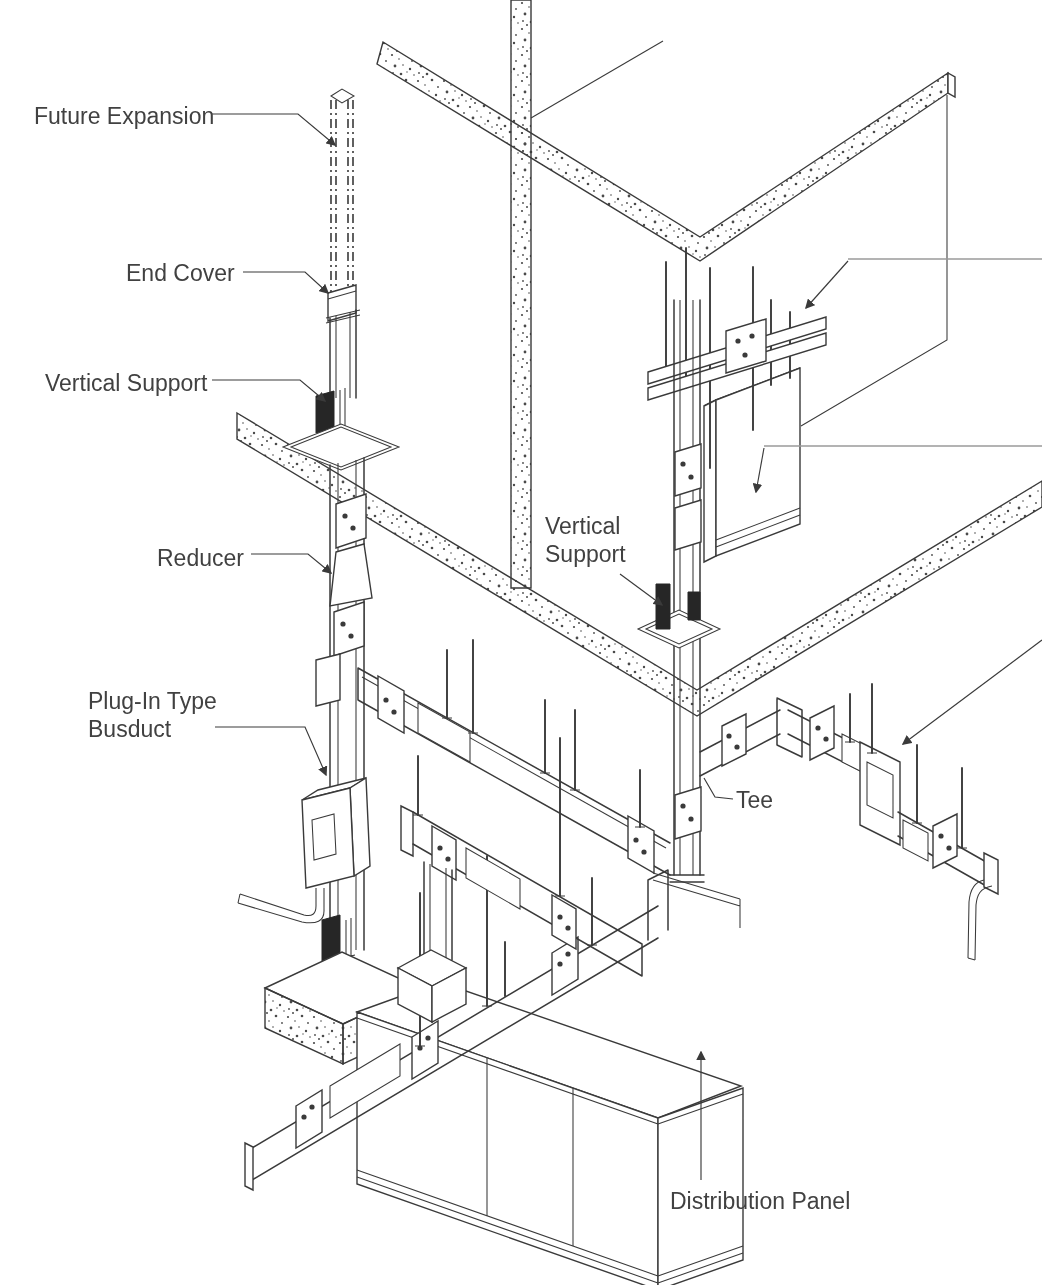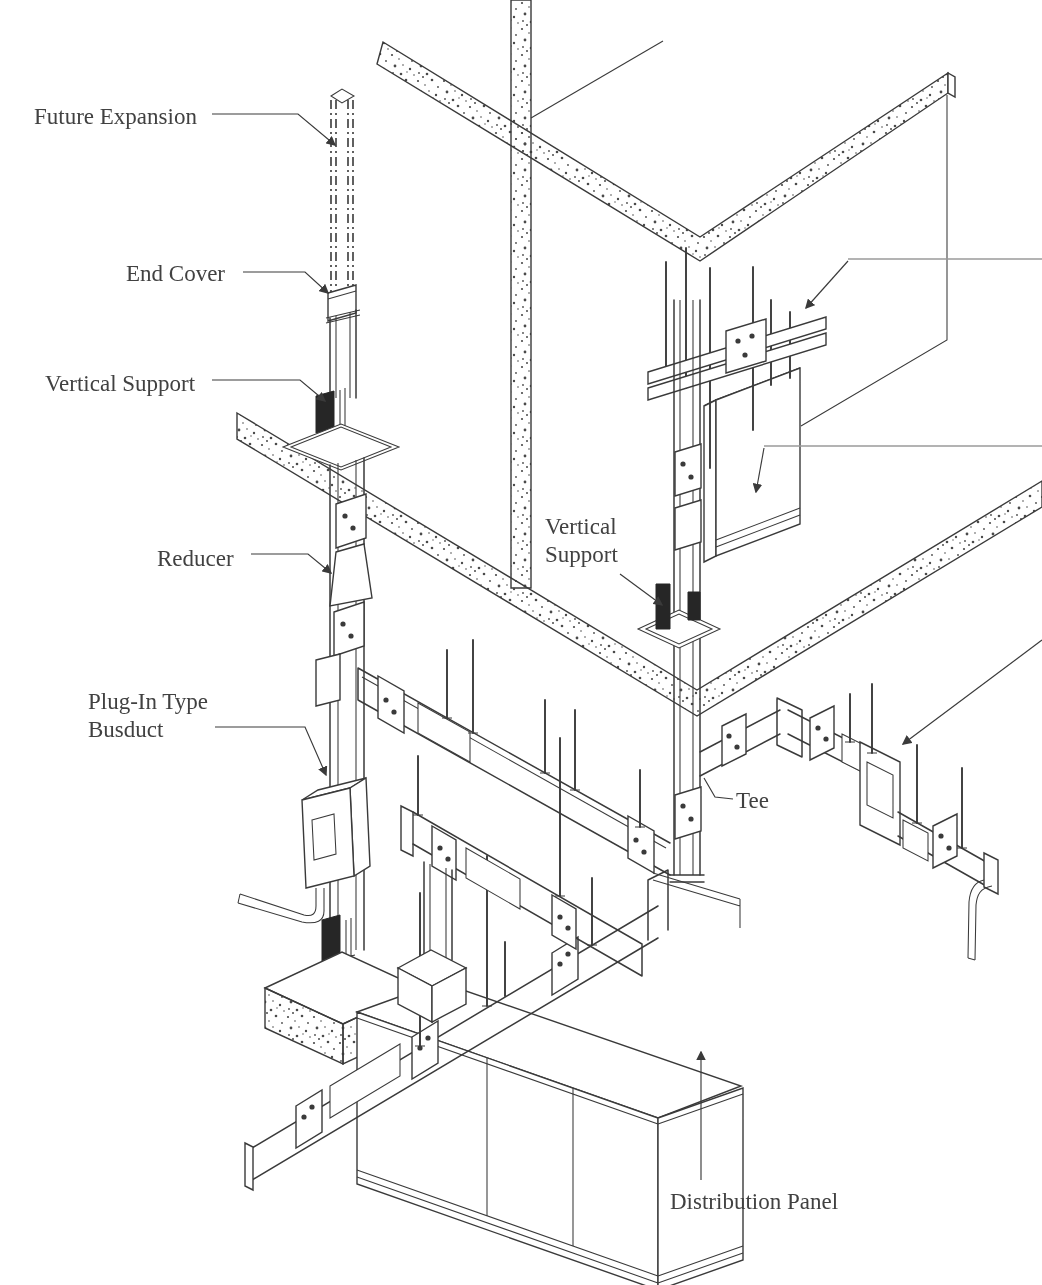--- a/index.html
+++ b/index.html
@@ -1,20 +1,20 @@
 <!DOCTYPE html>
 <html style="--line: #3a3a3a; --label: #414141; --gray: #9a9a9a; --dark: #262626; --bg: #ffffff;"><head>
 <meta charset="utf-8">
 <style>
   :root{
     --line:#3a3a3a; --label:#414141; --gray:#9a9a9a; --dark:#262626; --bg:#ffffff;
   }
   html,body{margin:0;padding:0;background:var(--bg);}
   .stage{position:relative;width:1042px;height:1285px;background:var(--bg);
-         font-family:Liberation Serif, serif;overflow:hidden;}
+         font-family:Liberation Sans, sans-serif;overflow:hidden;}
   svg{position:absolute;left:0;top:0;}
   .ln{stroke:var(--line);stroke-width:1.5;fill:none;stroke-linecap:round;}
   .tn{stroke:var(--line);stroke-width:1.05;fill:none;}
   .wh{fill:#fff;stroke:var(--line);stroke-width:1.4;}
   .whtn{fill:#fff;stroke:var(--line);stroke-width:1.05;}
   .cc{fill:url(#speck);stroke:var(--line);stroke-width:1.4;}
   .dk{fill:var(--dark);stroke:var(--dark);stroke-width:1;}
   .rod{stroke:var(--line);stroke-width:1.9;fill:none;stroke-linecap:round;}
   .ld{stroke:var(--line);stroke-width:1.15;fill:none;}
   .ldg{stroke:var(--gray);stroke-width:1.7;fill:none;}

